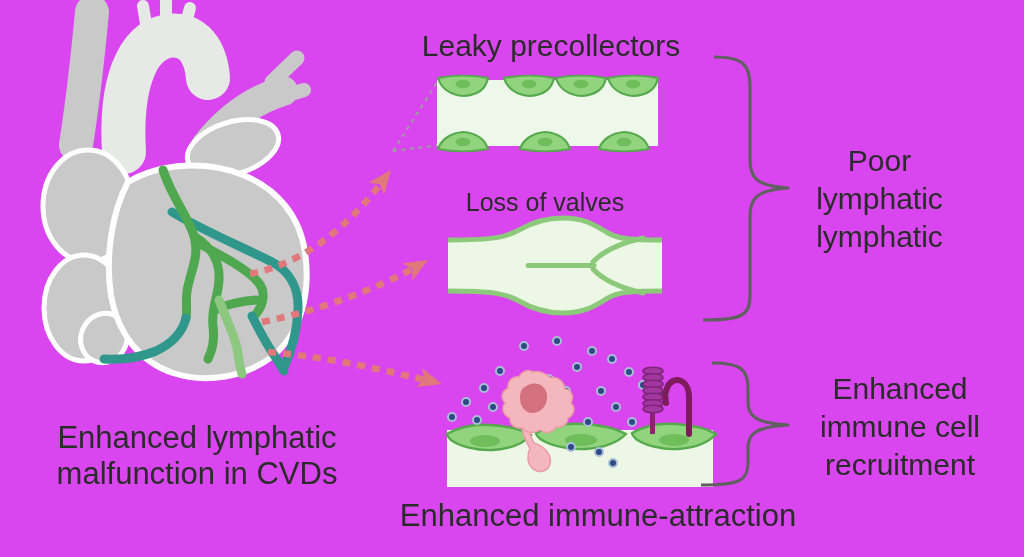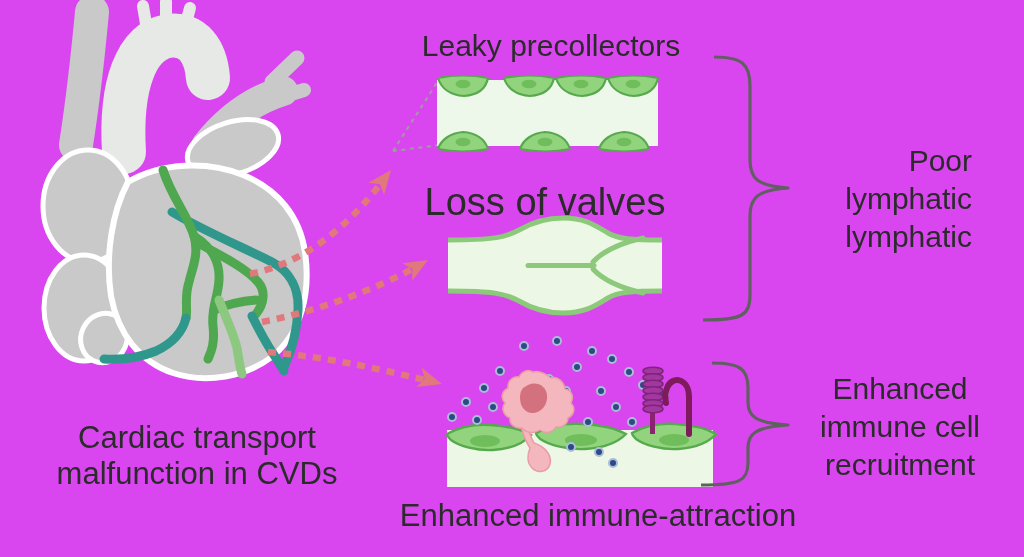--- a/index.html
+++ b/index.html
@@ -3,24 +3,24 @@
 <meta charset="utf-8">
 <style>
   html,body{margin:0;padding:0;background:#ffffff;}
   #canvas{
     position:relative;width:1024px;height:557px;background:#d946ef;overflow:hidden;
     font-family:"Liberation Sans", sans-serif;color:#2b2b2b;
   }
   #art{position:absolute;left:0;top:0;}
   .label{position:absolute;text-align:center;color:#2b2b2b;font-weight:400;}
   .lbl-leaky{left:401px;top:29px;width:300px;font-size:30px;line-height:34px;}
-  .lbl-valves{left:420px;top:185px;width:250px;font-size:38px;line-height:34px;}
+  .lbl-valves{left:420px;top:185px;width:250px;font-size:25px;line-height:34px;}
   .lbl-immune{left:393px;top:499px;width:410px;font-size:31px;line-height:34px;}
   .lbl-heart{left:37px;top:420px;width:320px;font-size:31px;line-height:36px;}
-  .lbl-poor{left:787px;top:142px;width:185px;font-size:30px;line-height:38px;text-align:right;}
+  .lbl-poor{left:787px;top:142px;width:185px;font-size:30px;line-height:38px;}
   .lbl-enhanced{left:795px;top:370px;width:210px;font-size:30px;line-height:38px;}
   .label span{display:block;}
 </style>
 </head>
 <body>
 
 <div id="canvas">
 
   <svg id="art" width="1024" height="557" viewBox="0 0 1024 557" xmlns="http://www.w3.org/2000/svg">
 
@@ -185,21 +185,21 @@
     <path d="M 712 363 C 740 363 748 369 748 388 L 748 402 C 748 416 755 423 788 425 C 755 427 748 434 748 448 L 748 462 C 748 481 740 485 701 485" stroke="#606060" stroke-width="3.2" fill="none" stroke-linejoin="round"></path>
   </svg>
 
   <div class="label lbl-leaky">Leaky precollectors</div>
 
   <div class="label lbl-valves">Loss of valves</div>
 
   <div class="label lbl-immune">Enhanced immune-attraction</div>
 
   <div class="label lbl-heart">
-    <span>Cardiac transport</span>
+    <span>Enhanced lymphatic</span>
     <span>malfunction in CVDs</span>
   </div>
 
   <div class="label lbl-poor">
     <span>Poor</span>
     <span>lymphatic</span>
     <span>lymphatic</span>
   </div>
 
   <div class="label lbl-enhanced">

